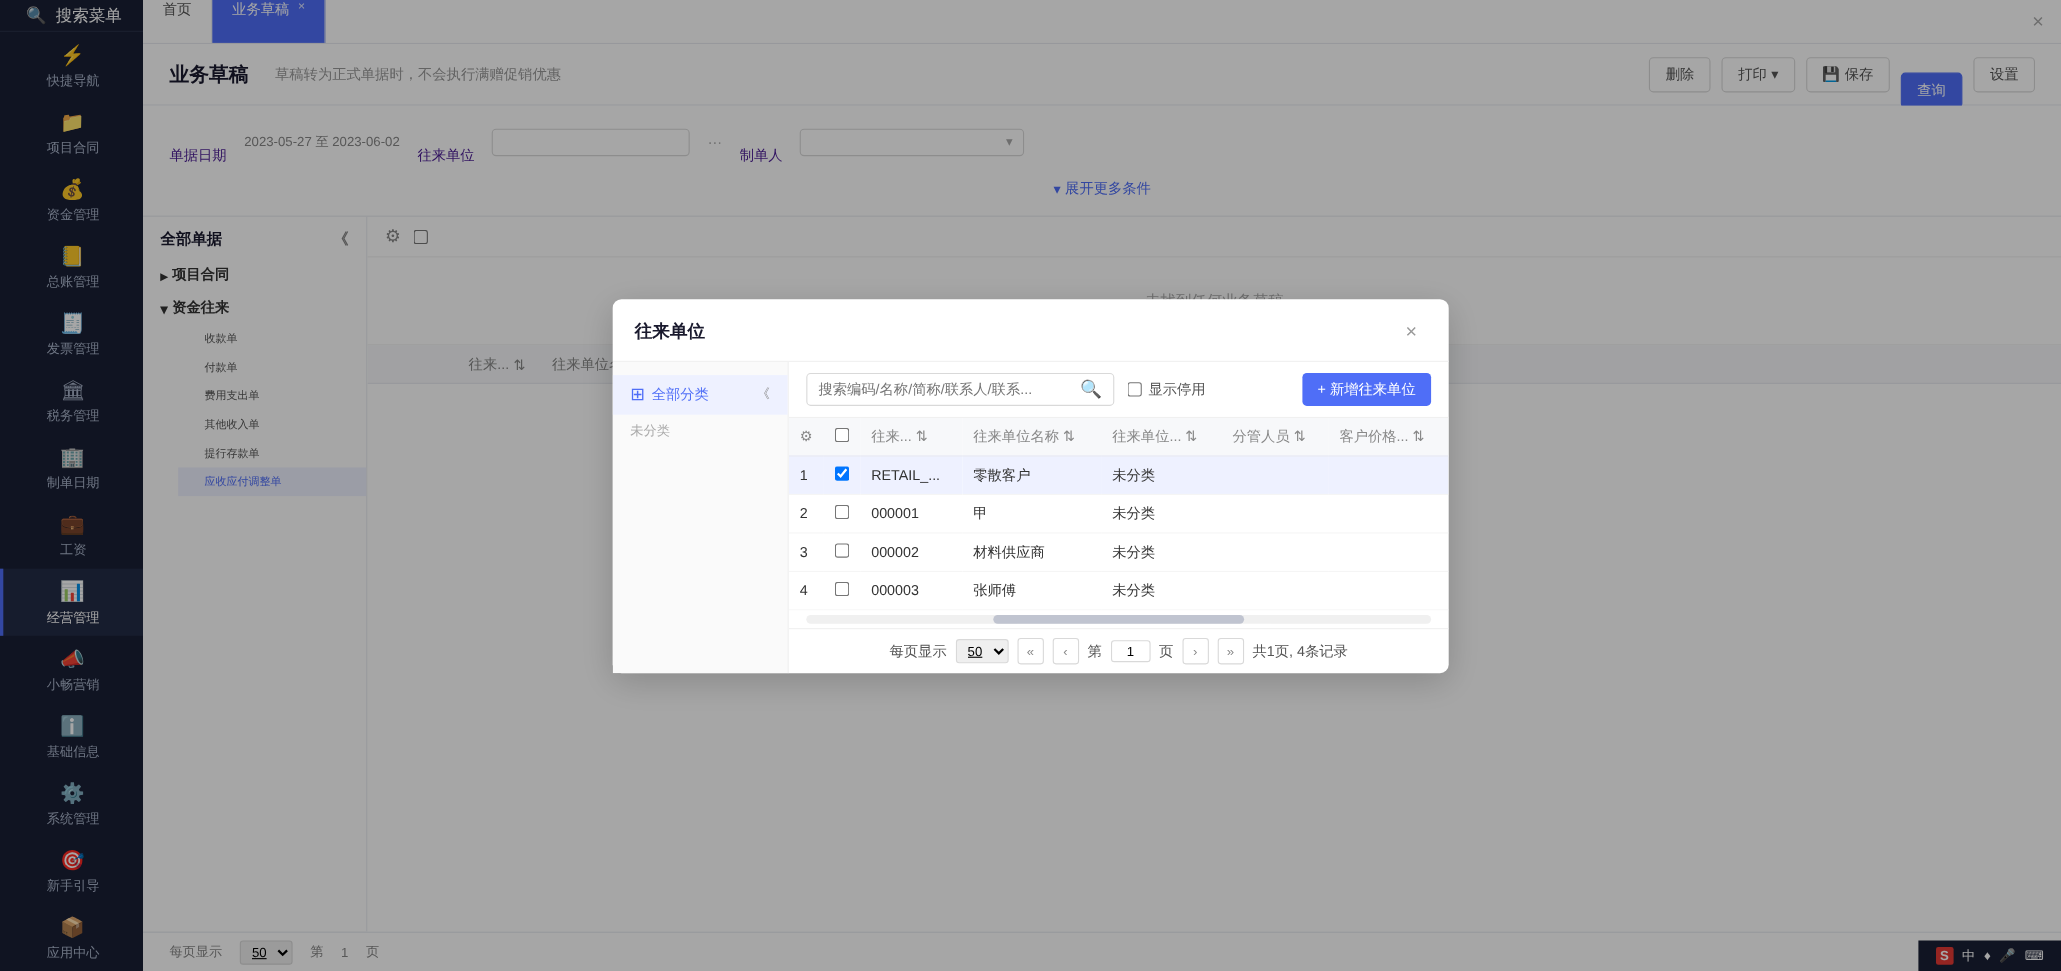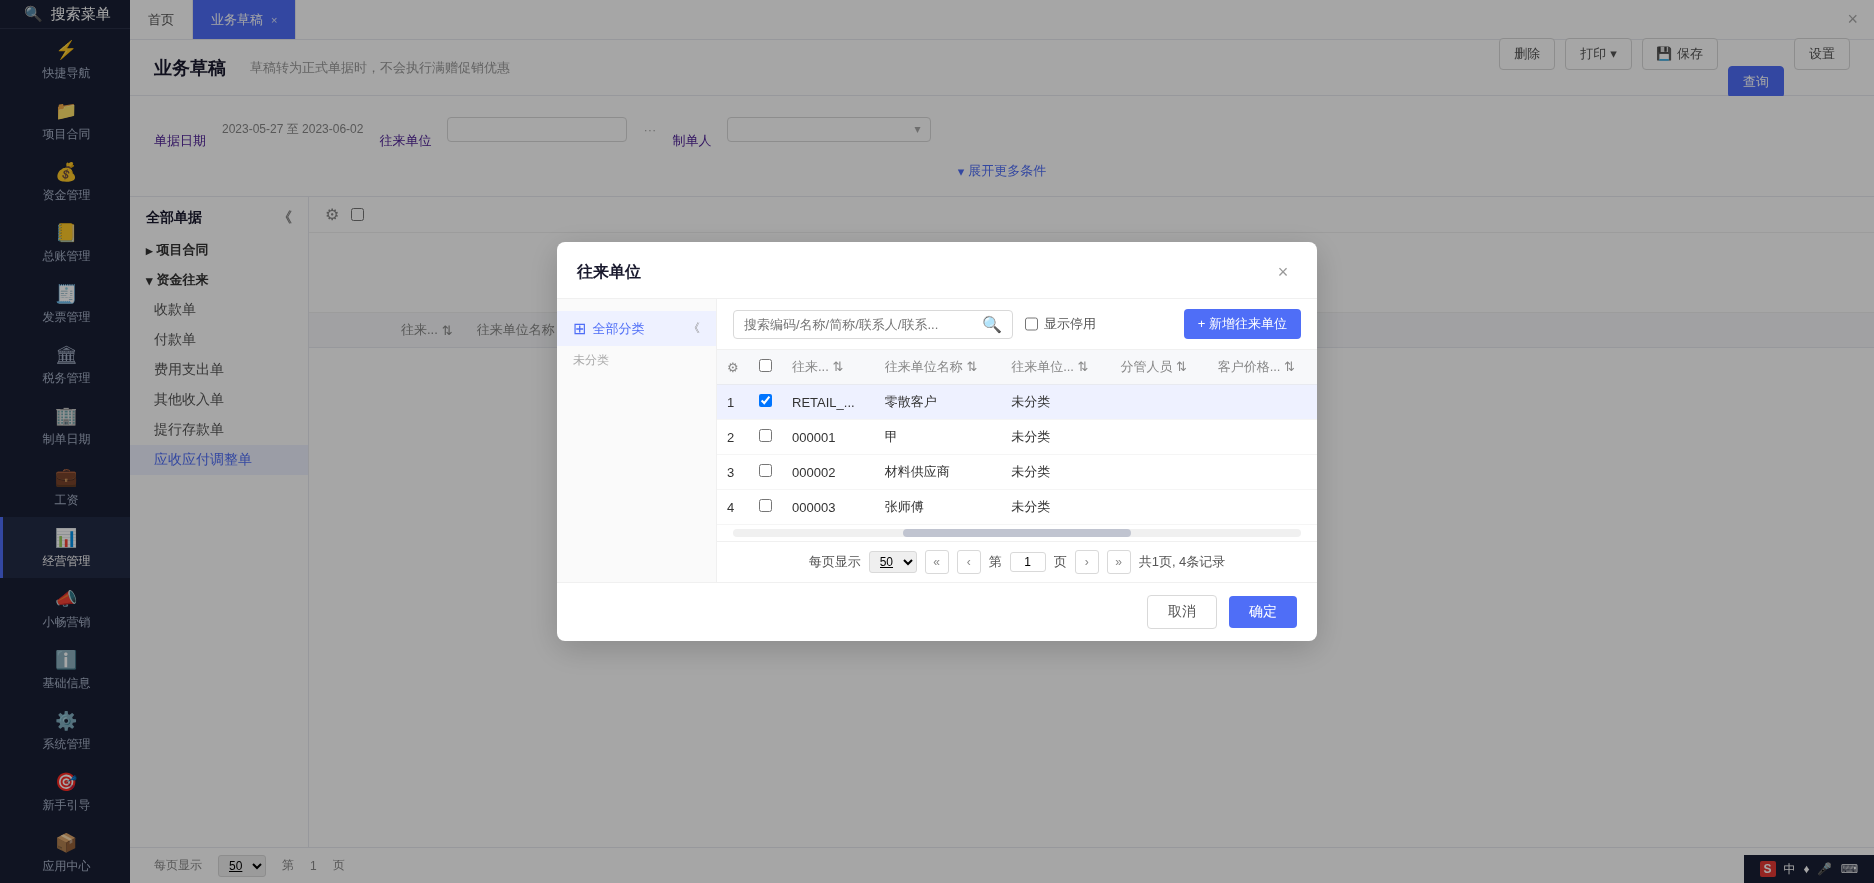--- a/index.html
+++ b/index.html
@@ -53,21 +53,21 @@
       height: 40px;
       background: #fff;
       display: flex;
       align-items: stretch;
       border-bottom: 1px solid #e8eaf0;
       font-size: 13px;
     }
     .tab-item {
       padding: 0 18px;
       display: flex;
-      align-items: center;
+      align-items: flex-start;
       cursor: pointer;
       color: #555;
       border-right: 1px solid #e8eaf0;
     }
     .tab-item.active {
       background: #4f6ef7;
       color: #fff;
     }
     .tab-item .close-icon { margin-left: 8px; font-size: 11px; opacity: 0.8; }
 
@@ -76,21 +76,21 @@
       height: 56px;
       background: #fff;
       display: flex;
       align-items: center;
       padding: 0 24px;
       border-bottom: 1px solid #e8eaf0;
       justify-content: space-between;
     }
     .page-title { font-size: 18px; font-weight: 600; color: #1a1a2e; margin-right: 12px; }
     .page-subtitle { font-size: 13px; color: #999; }
-    .header-actions { display: flex; gap: 10px; align-items: flex-start; }
+    .header-actions { display: flex; gap: 10px; align-items: center; }
     .btn-action {
       padding: 6px 14px;
       border-radius: 4px;
       font-size: 13px;
       cursor: pointer;
       border: 1px solid #d9d9d9;
       background: #fff;
       color: #555;
       display: flex;
       align-items: center;
@@ -140,44 +140,45 @@
 
     
     .content-area {
       flex: 1;
       display: flex;
       overflow: hidden;
     }
 
     
     .left-panel {
-      width: 179px;
+      width: 204px;
       background: #fff;
       border-right: 1px solid #e8eaf0;
       padding: 12px 0;
       display: flex;
       flex-direction: column;
     }
     .left-panel-header {
       display: flex;
       align-items: center;
       justify-content: space-between;
       padding: 0 16px 8px;
       font-size: 14px;
       font-weight: 600;
       color: #1a1a2e;
     }
     .tree-item {
       padding: 6px 16px 6px 24px;
-      font-size: 14px;
+      font-size: 10px;
       color: #555;
       cursor: pointer;
       display: flex;
       align-items: center;
       gap: 6px;
+      margin-left: 32px;
     }
     .tree-item.active { background: #eef1ff; color: #4f6ef7; }
     .tree-section {
       padding: 6px 16px;
       font-size: 13px;
       font-weight: 600;
       color: #333;
       display: flex;
       align-items: center;
       gap: 4px;
@@ -739,24 +740,20 @@
           <span>第</span>
           <input class="page-input" value="1" style="">
           <span>页</span>
           <button class="page-nav-btn">›</button>
           <button class="page-nav-btn">»</button>
           <span>共1页, 4条记录</span>
         </div>
       </div>
     </div>
 
-    <div class="dialog-footer">
-      <button class="btn-cancel">取消</button>
-      <button class="btn-confirm">确定</button>
-    </div>
   </div>
 </div>
 
 <div class="status-bar">
   <span style="background:#e53935;color:#fff;padding:1px 4px;border-radius:2px;font-weight:bold;">S</span>
   <span>中</span>
   <span>♦</span>
   <span>🎤</span>
   <span>⌨</span>
 </div>

